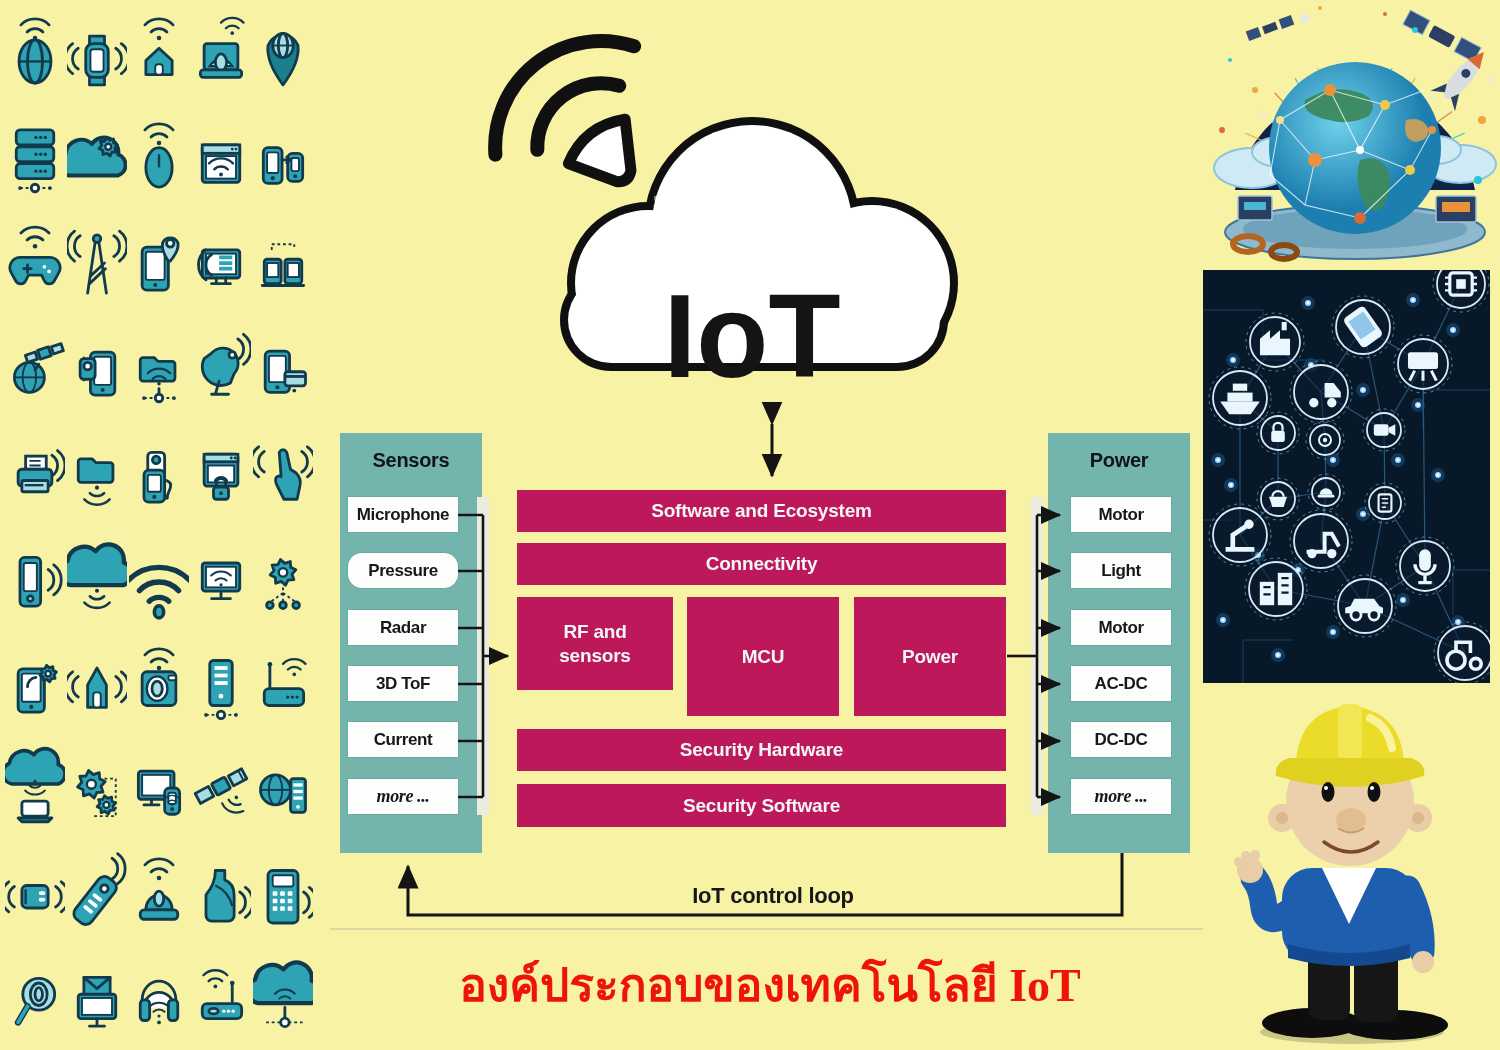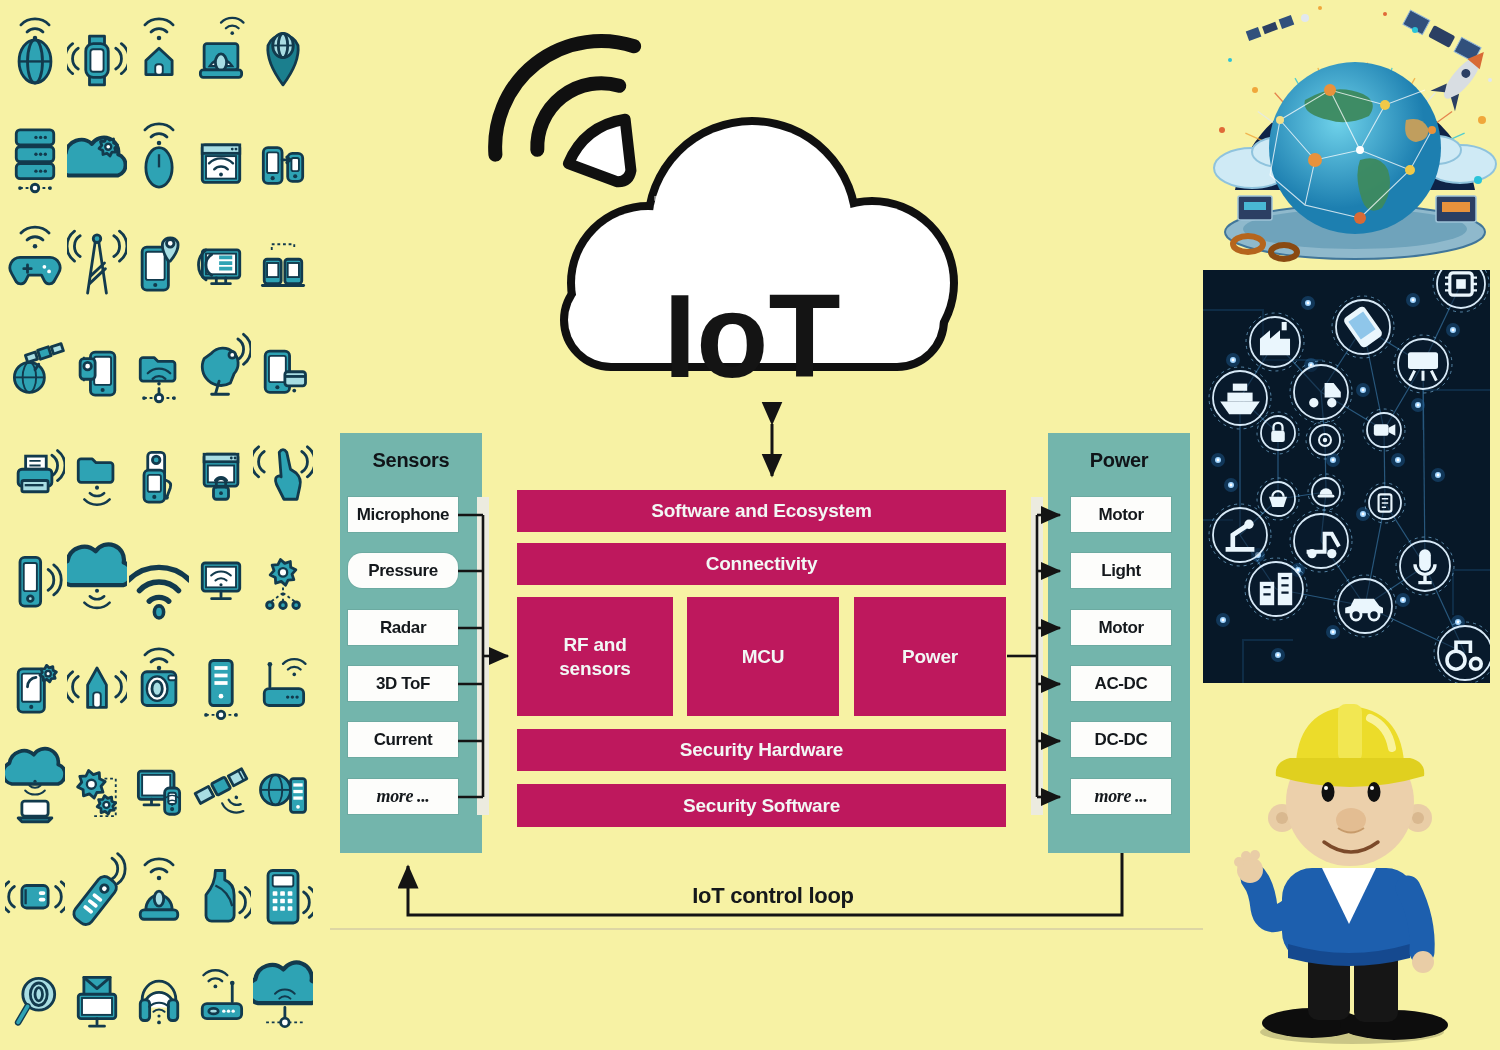--- a/index.html
+++ b/index.html
@@ -663,28 +663,29 @@
       <div class="wbox" style="left: 23px; width: 100px; top: 120px;">Light</div>
       <div class="wbox" style="left: 23px; width: 100px; top: 177px;">Motor</div>
       <div class="wbox" style="left: 23px; width: 100px; top: 233px;">AC-DC</div>
       <div class="wbox" style="left: 23px; width: 100px; top: 289px;">DC-DC</div>
       <div class="wbox more" style="left: 23px; width: 100px; top: 346px;">more ...</div>
     </div>
 
   <div id="core-stack">
       <div class="abs tealbox" style="left: 517px; top: 490px; width: 489px; height: 42px;">Software and Ecosystem</div>
       <div class="abs tealbox" style="left: 517px; top: 543px; width: 489px; height: 42px;">Connectivity</div>
-      <div class="abs tealbox" style="left: 517px; top: 597px; width: 156px; height: 119px; padding: 0px 28px; box-sizing: border-box;">RF and sensors</div>
+      <div class="abs tealbox" style="left: 517px; top: 597px; width: 156px; height: 93px; padding: 0px 28px; box-sizing: border-box;">RF and sensors</div>
       <div class="abs tealbox" style="left: 687px; top: 597px; width: 152px; height: 119px;">MCU</div>
       <div class="abs tealbox" style="left: 854px; top: 597px; width: 152px; height: 119px;">Power</div>
       <div class="abs tealbox" style="left: 517px; top: 729px; width: 489px; height: 42px;">Security Hardware</div>
       <div class="abs tealbox" style="left: 517px; top: 784px; width: 489px; height: 43px;">Security Software</div>
     </div>
 
   <div id="control-loop-label" class="abs">IoT control loop</div>
+  <div id="caption" class="abs" style="color: rgb(238, 21, 7);">องค์ประกอบของเทคโนโลยี IoT</div>
 
   <svg id="connectors" class="abs">
     <defs>
       <marker id="ah" markerWidth="9" markerHeight="8" refX="7.5" refY="3.5" orient="auto">
         <path d="M0,0 L8,3.5 L0,7 Z" fill="#141414"></path>
       </marker>
     </defs>
     <rect x="477" y="497" width="12" height="318" fill="#ecebdf"></rect>
     <rect x="1031" y="497" width="12" height="318" fill="#ecebdf"></rect>
     <g stroke="#141414" stroke-width="2.6" fill="none">

